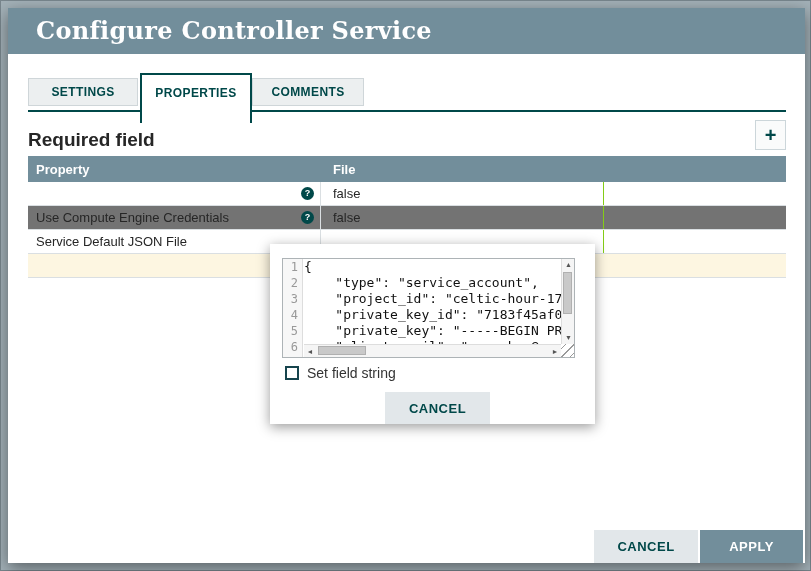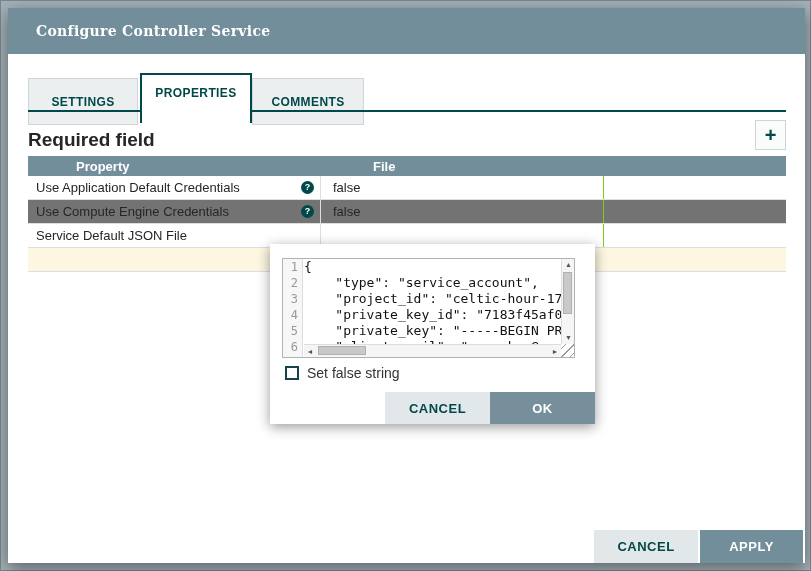--- a/index.html
+++ b/index.html
@@ -18,26 +18,26 @@
     background: #fff;
     box-shadow: 0 5px 16px rgba(0,0,0,.45);
   }
   .dialog-header {
     position: absolute; left: 0; top: 0; right: 0; height: 46px;
     background: #728e9b;
   }
   .dialog-title {
     position: absolute; left: 28px; top: 0; line-height: 46px;
     font-family: "DejaVu Serif", serif;
-    font-size: 14px; font-weight: bold; color: #fff; letter-spacing: .3px;
+    font-size: 24px; font-weight: bold; color: #fff; letter-spacing: .3px;
   }
 
   
   .tab {
-    position: absolute; top: 70px; height: 47px;
+    position: absolute; top: 70px; height: 28px;
     background: #eceff0; border: 1px solid #cfd6d9;
     display: flex; align-items: center; justify-content: center;
     cursor: pointer; z-index: 2;
   }
   .tab-label {
     font-size: 12px; font-weight: bold; color: #004849; letter-spacing: .4px;
   }
   .tab-settings   { left: 20px;  width: 110px; }
   .tab-properties {
     left: 132px; width: 112px; top: 65px; height: 50px;
@@ -59,21 +59,21 @@
     position: absolute; left: 747px; top: 112px; width: 31px; height: 30px;
     background: #fafbfb; border: 1px solid #ccd6da;
     display: flex; align-items: center; justify-content: center;
     cursor: pointer;
   }
   .plus-glyph { font-size: 20px; font-weight: bold; color: #004849; line-height: 20px; }
 
   
   .ptable { position: absolute; left: 20px; top: 148px; width: 758px; }
   .thead {
-    display: flex; height: 20px; background: #728e9b; align-items: center; padding-left: 40px;
+    display: flex; height: 26px; background: #728e9b; align-items: center;
   }
   .th { font-size: 13px; font-weight: bold; color: #fff; }
   .th-property { width: 293px; padding-left: 8px; }
   .th-value { width: 283px; padding-left: 12px; }
   .trow {
     display: flex; height: 24px; align-items: center;
     border-bottom: 1px solid #dadfe2; background: #fff; cursor: pointer;
   }
   .trow.alt { background: #737373; }
   .trow.selected { background: #fdf6e1; }
@@ -204,21 +204,20 @@
   </button>
 
   <div class="ptable">
     <div class="thead">
       <div class="th th-property">Property</div>
       <div class="th th-value">File</div>
     </div>
 
     <div class="trow">
       <div class="cell-prop">
-        <span class="prop-label">Use Application Default Credentials</span>
         <span class="help-icon">?</span>
       </div>
       <div class="cell-value">
         <span class="value-label">false</span>
       </div>
       <div class="cell-rest"></div>
     </div>
 
     <div class="trow alt">
       <div class="cell-prop">
@@ -282,18 +281,17 @@
     <div class="hscroll">
       <div class="harrow arrow-left">◄</div>
       <div class="hthumb"></div>
       <div class="harrow arrow-right">►</div>
     </div>
     <div class="resize-grip"></div>
   </div>
 
   <div class="checkbox-row">
     <div class="checkbox"></div>
-    <span class="checkbox-label">Set false string</span>
+    <span class="checkbox-label">Set field string</span>
   </div>
 
   <button class="popup-btn cancel-btn-popup">CANCEL</button>
-  <button class="popup-btn ok-btn-popup">OK</button>
 </div>
 
 </body></html>

